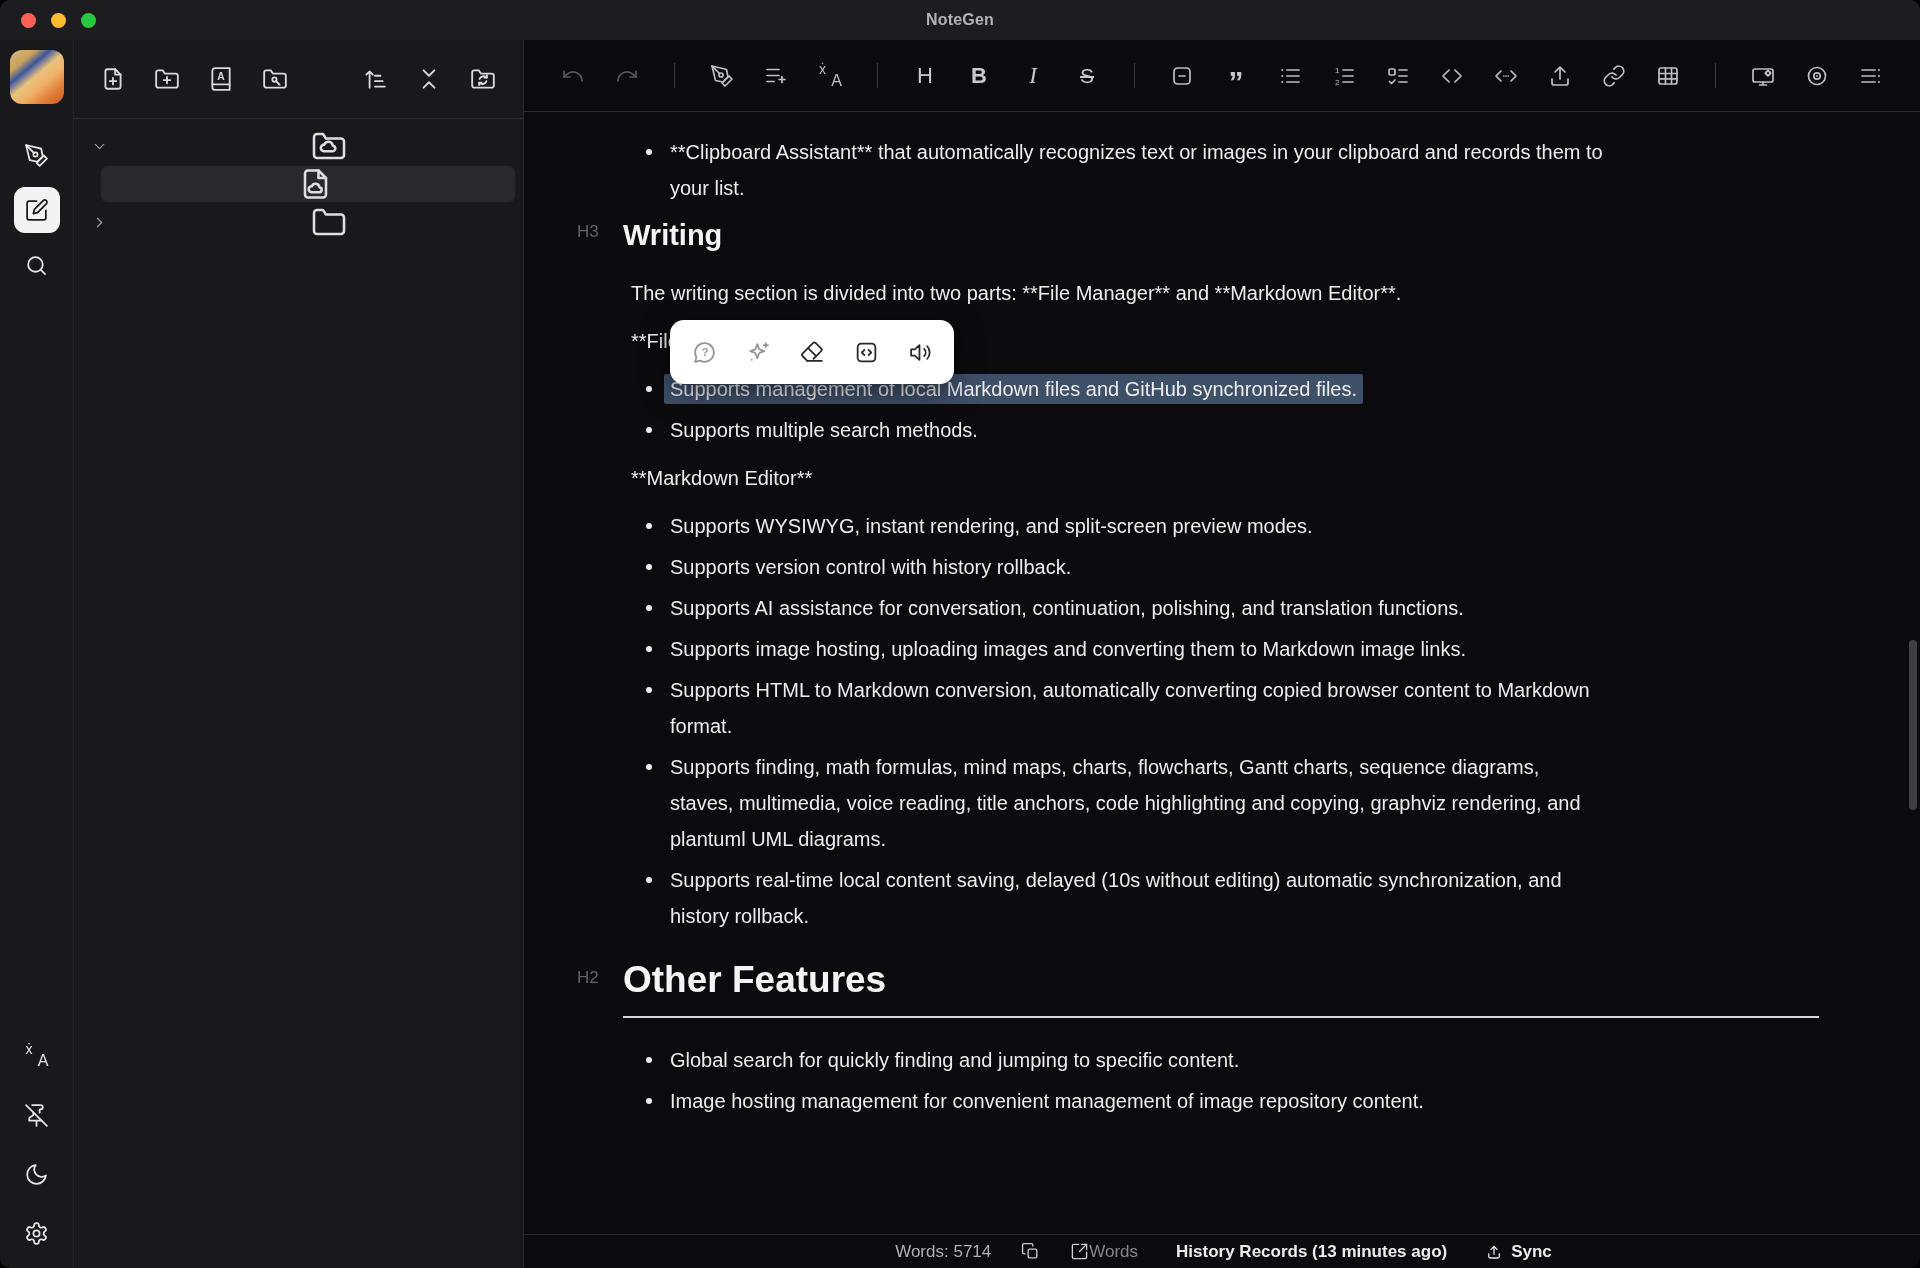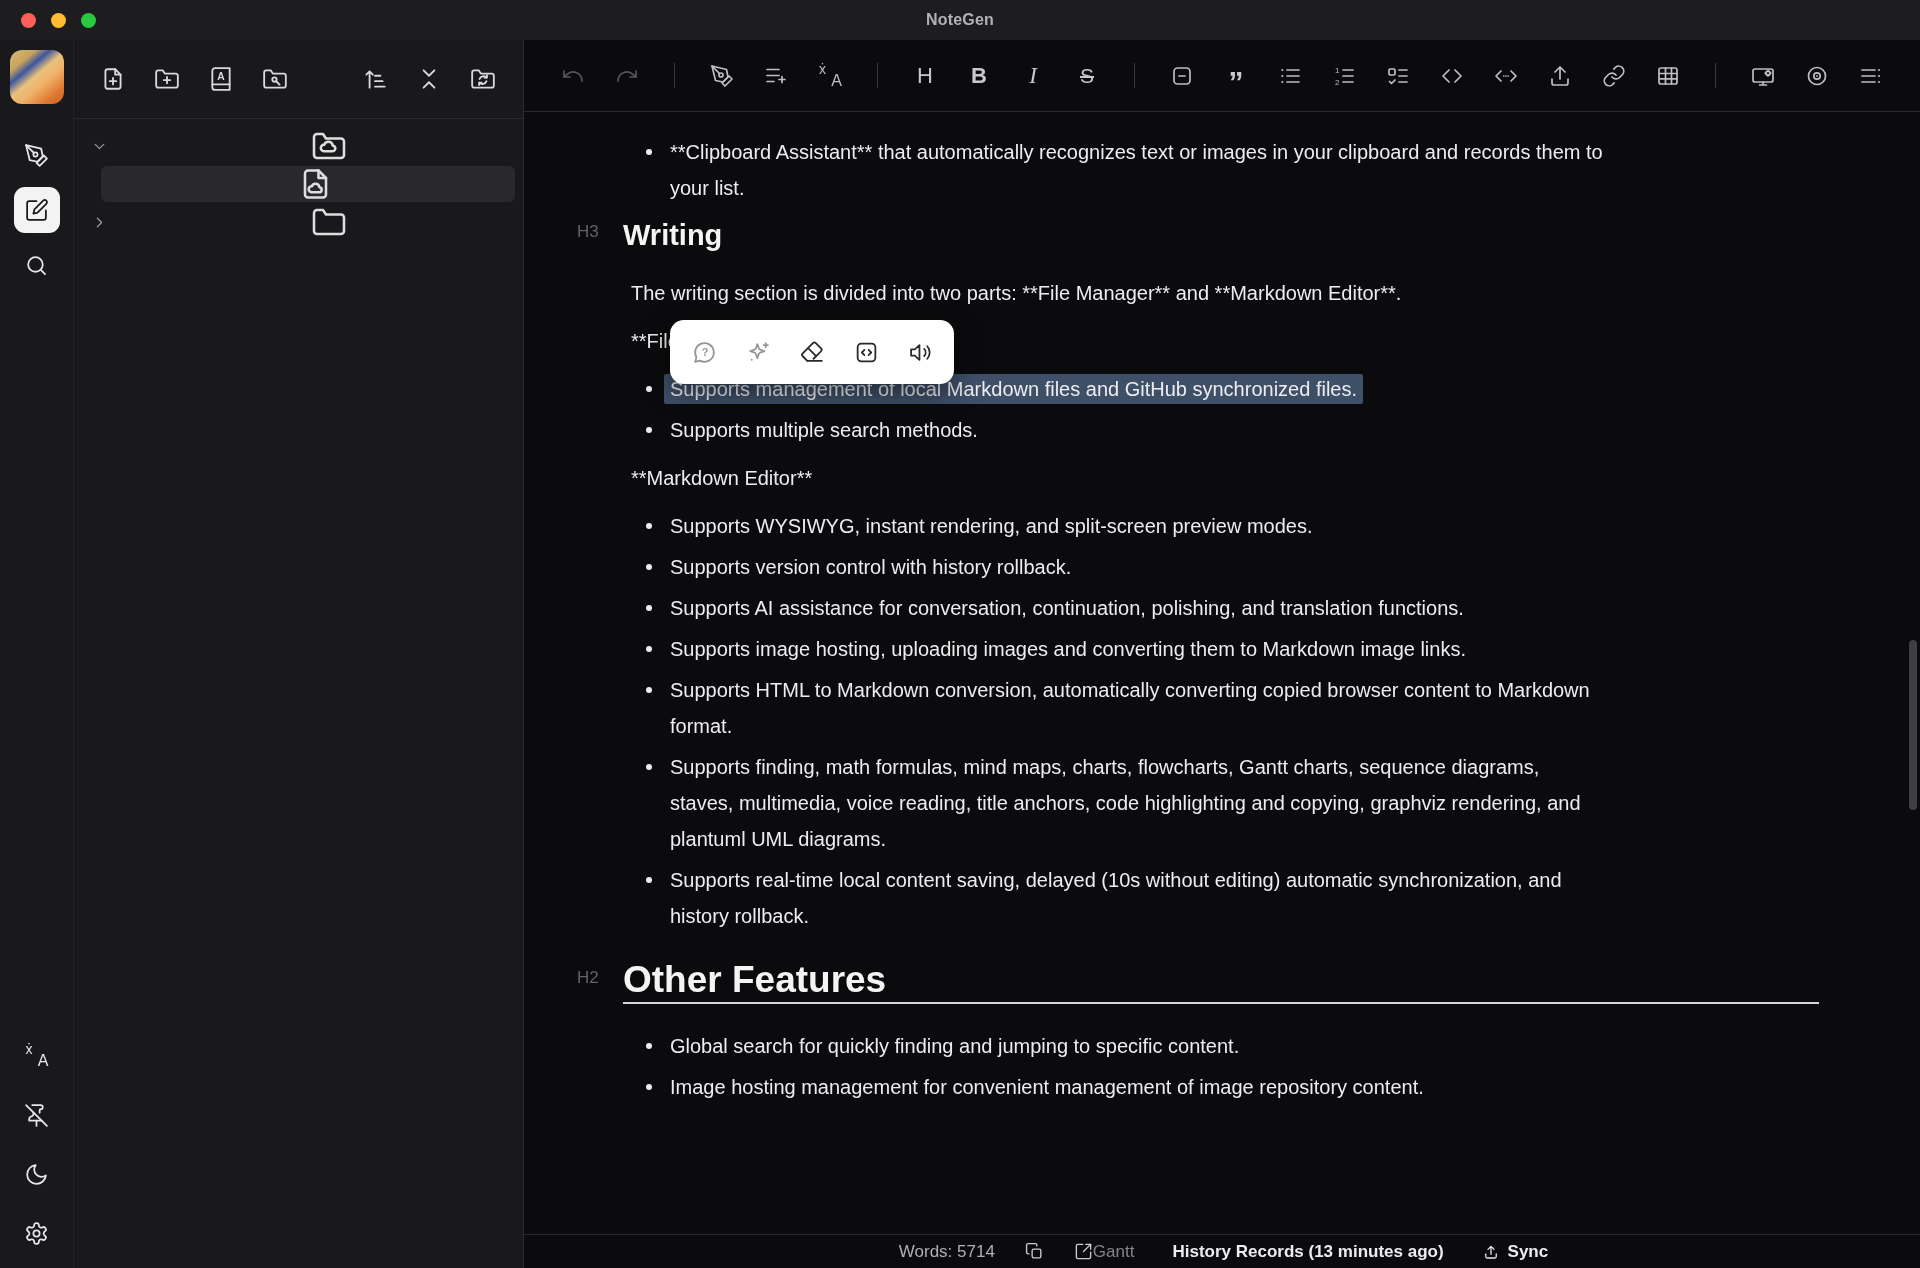--- a/index.html
+++ b/index.html
@@ -1,18 +1,18 @@
 <!DOCTYPE html>
 <html><head>
 <meta charset="utf-8">
 <style>
   * { margin:0; padding:0; box-sizing:border-box; }
   html,body { background:#000; }
   body { width:1920px; height:1268px; overflow:hidden; font-family:"Liberation Sans",sans-serif; }
-  .app { width:1920px; height:1268px; border-radius:0; overflow:hidden; display:flex; flex-direction:column; background:#0b0b0d; }
+  .app { width:1920px; height:1268px; border-radius:10px; overflow:hidden; display:flex; flex-direction:column; background:#0b0b0d; }
 
   
   .titlebar { height:40px; background:#1d1d1f; flex:0 0 auto; display:flex; align-items:center; position:relative; }
   .traffic { display:flex; gap:15px; padding-left:21px; z-index:2; }
   .light { width:15px; height:15px; border-radius:50%; }
   .light.red{ background:#ff5f57; } .light.yellow{ background:#febc2e; } .light.green{ background:#28c840; }
   .win-title { position:absolute; left:0; right:0; text-align:center; color:#b2b2b5; font-size:16px; font-weight:700; letter-spacing:.2px; }
 
   .main { flex:1; display:flex; min-height:0; }
 
@@ -54,21 +54,21 @@
   .xlate .xa { position:absolute; right:0; bottom:-2px; font-size:16px; font-weight:500; }
 
   
   .doc { flex:1; min-height:0; position:relative; overflow:hidden; padding:10px 0 0 99px; font-size:20px; line-height:36px; color:#ededef; cursor:text; }
   .mdp { margin:12px 8px; white-space:pre-line; max-width:1196px; }
   .mdl { list-style:none; margin:12px 0; padding-left:47px; }
   .mdl.first { margin-top:12px; }
   .mdi { position:relative; margin:5px 0; white-space:pre-line; max-width:1160px; }
   .mdi::before { content:""; position:absolute; left:-24px; top:15px; width:6px; height:6px; border-radius:50%; background:#ededef; }
   .mdh3 { font-size:29px; line-height:35px; font-weight:700; margin:8px 0 22px; position:relative; color:#f4f4f5; }
-  .mdh2 { font-size:37px; line-height:44px; font-weight:700; margin:24px 0 24px; position:relative; color:#f4f4f5; border-bottom:2px solid #d8d8da; max-width:1196px; }
+  .mdh2 { font-size:37px; line-height:44px; font-weight:700; margin:24px 0 24px; position:relative; color:#f4f4f5; padding-bottom:14px; border-bottom:2px solid #d8d8da; max-width:1196px; }
   .gutter { position:absolute; left:-46px; top:4px; font-size:17px; font-weight:400; color:#626266; line-height:20px; }
   .mdh2 .gutter { top:10px; }
   .sel { background:#3e4f68; padding:4px 6px; margin-left:-6px; border-radius:2px; }
 
   
   .popup { position:absolute; left:146px; top:208px; width:284px; height:64px; background:#ffffff; border-radius:14px;
            display:flex; align-items:center; justify-content:center; gap:29px; box-shadow:0 8px 28px rgba(0,0,0,.5); z-index:6; }
   .pbtn { width:25px; height:25px; color:#28282b; cursor:pointer; display:flex; align-items:center; justify-content:center; }
   .pbtn.dim { color:#96969a; }
 
@@ -475,21 +475,21 @@
                 <rect x="9" y="9" width="11" height="11" rx="2"></rect>
                 <path d="M5 15H4a2 2 0 0 1-2-2V4a2 2 0 0 1 2-2h9a2 2 0 0 1 2 2v1"></path>
               </svg></span>
           <span class="sb-ic"><svg class="ic" viewBox="0 0 24 24">
                 <path d="M21 13v6a2 2 0 0 1-2 2H5a2 2 0 0 1-2-2V5a2 2 0 0 1 2-2h6"></path>
                 <path d="m21 3-9 9"></path>
                 <path d="M15 3h6v6"></path>
               </svg></span>
         </div>
         <div class="sb-right">
-          <span class="gh">Gantt</span>
+          <span class="gh">Words</span>
           <span class="hist">History Records (13 minutes ago)</span>
           <span class="sync">
             <svg class="ic" viewBox="0 0 24 24" style="width:18px;height:18px">
                 <path d="M12 15V4.5M8 8.5l4-4 4 4"></path>
                 <path d="M5 14.5V18a2 2 0 0 0 2 2h10a2 2 0 0 0 2-2v-3.5"></path>
               </svg>
             <span>Sync</span>
           </span>
         </div>
       </div>

